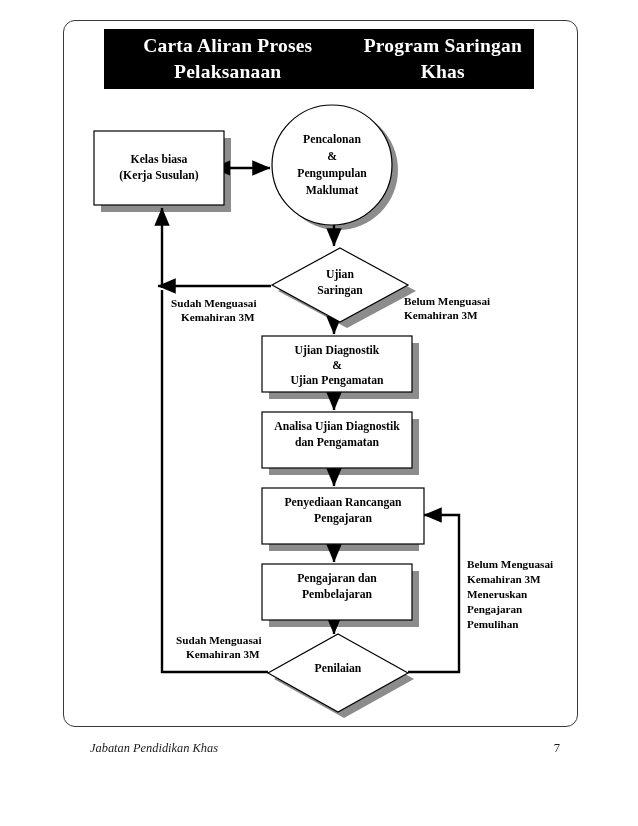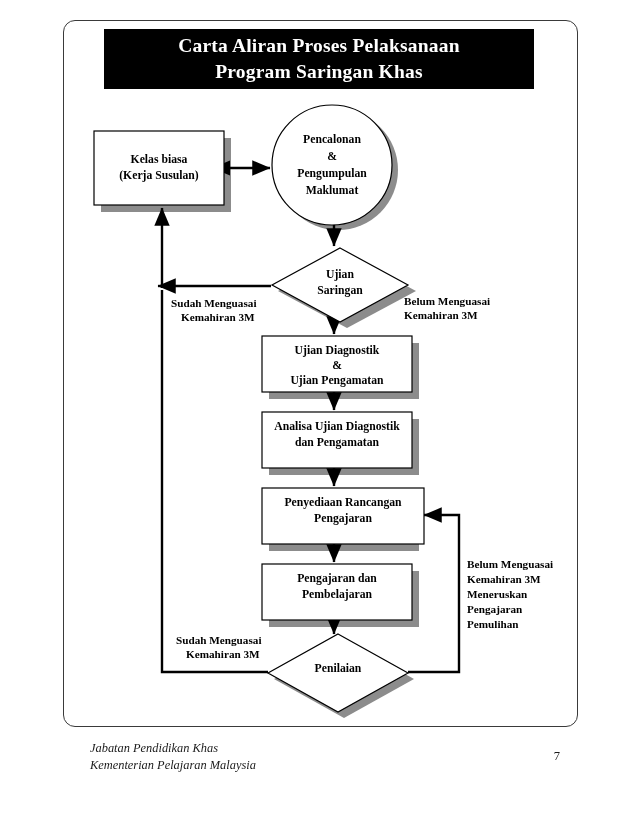--- a/index.html
+++ b/index.html
@@ -33,21 +33,21 @@
   }
   .title-banner {
     position: absolute;
     left: 104px;
     top: 29px;
     width: 430px;
     height: 60px;
     background: #000000;
     color: #ffffff;
     display: flex;
-    flex-direction: column;
+    flex-direction: row;
     align-items: center;
     justify-content: center;
     text-align: center;
     font-weight: bold;
     font-size: 19.5px;
     line-height: 1.32;
     letter-spacing: 0.2px;
   }
   .title-line { display: block; }
 
@@ -208,18 +208,17 @@
       <text class="edge-label" x="467" y="583">Kemahiran 3M</text>
       <text class="edge-label" x="467" y="598">Meneruskan</text>
       <text class="edge-label" x="467" y="613">Pengajaran</text>
       <text class="edge-label" x="467" y="628">Pemulihan</text>
     </g>
   </svg>
 
   <div class="footer">
     <div class="footer-left">
       <div>Jabatan Pendidikan Khas</div>
-      <div>Kementerian Pelajaran Malaysia</div>
     </div>
     <div class="footer-page">7</div>
   </div>
 
 </div>
 
 </body></html>

